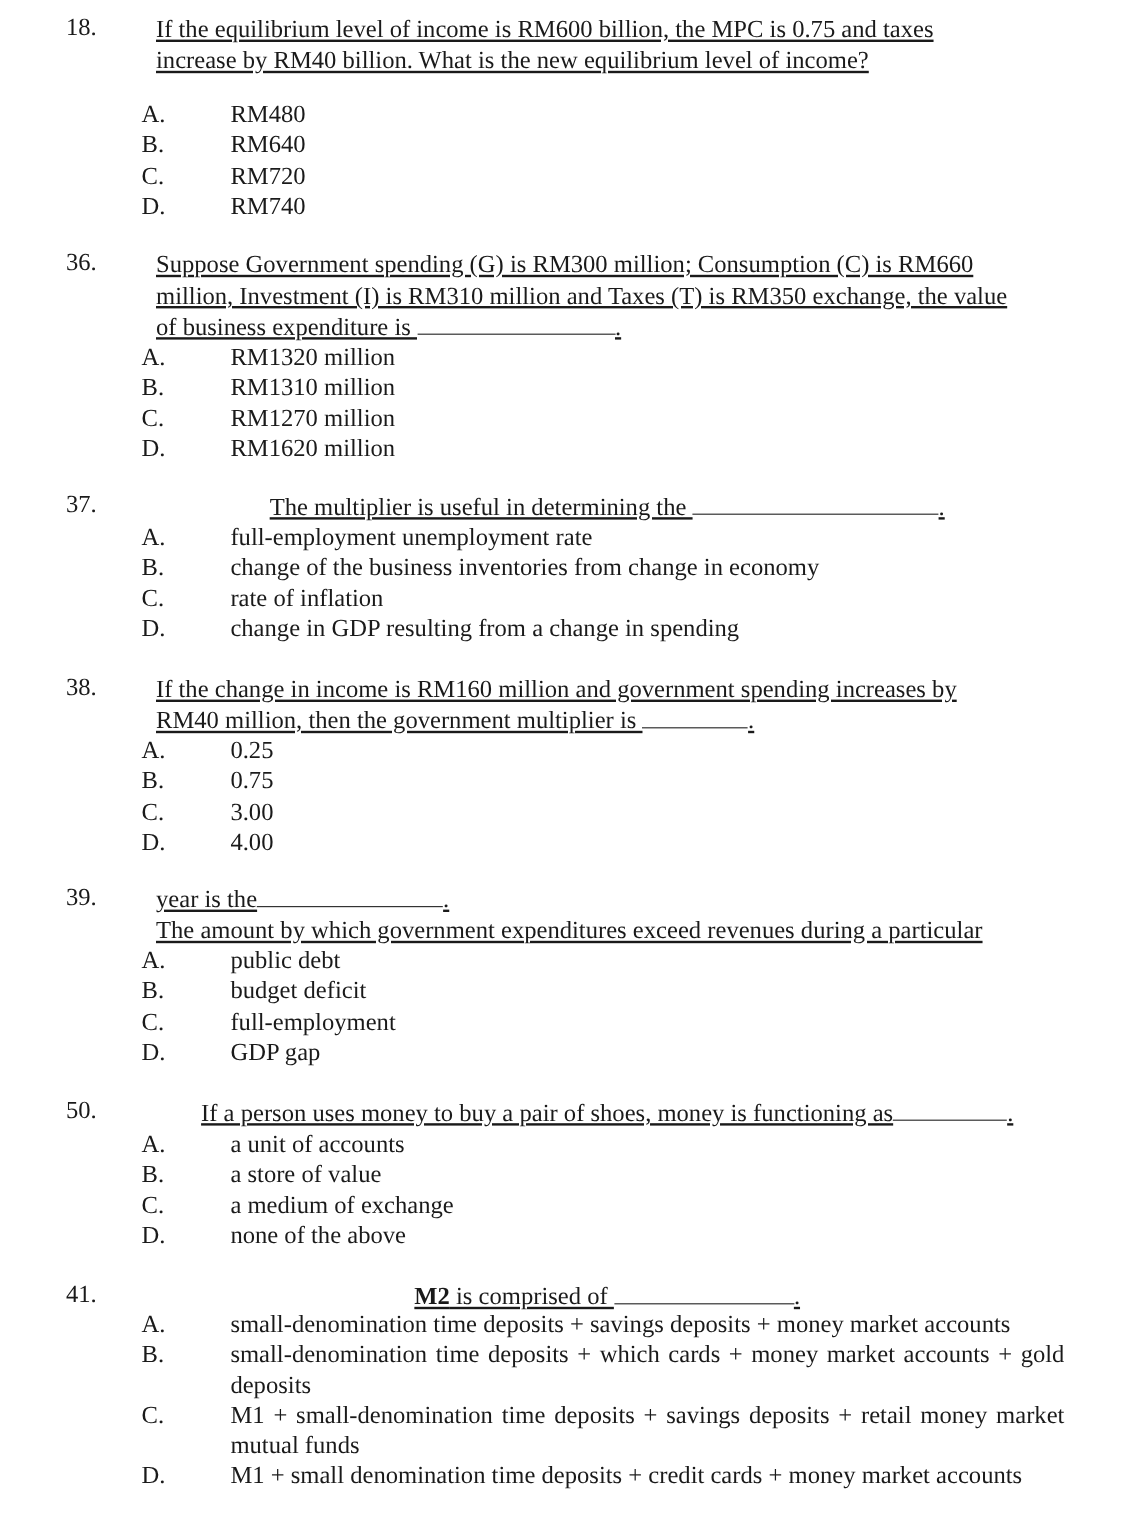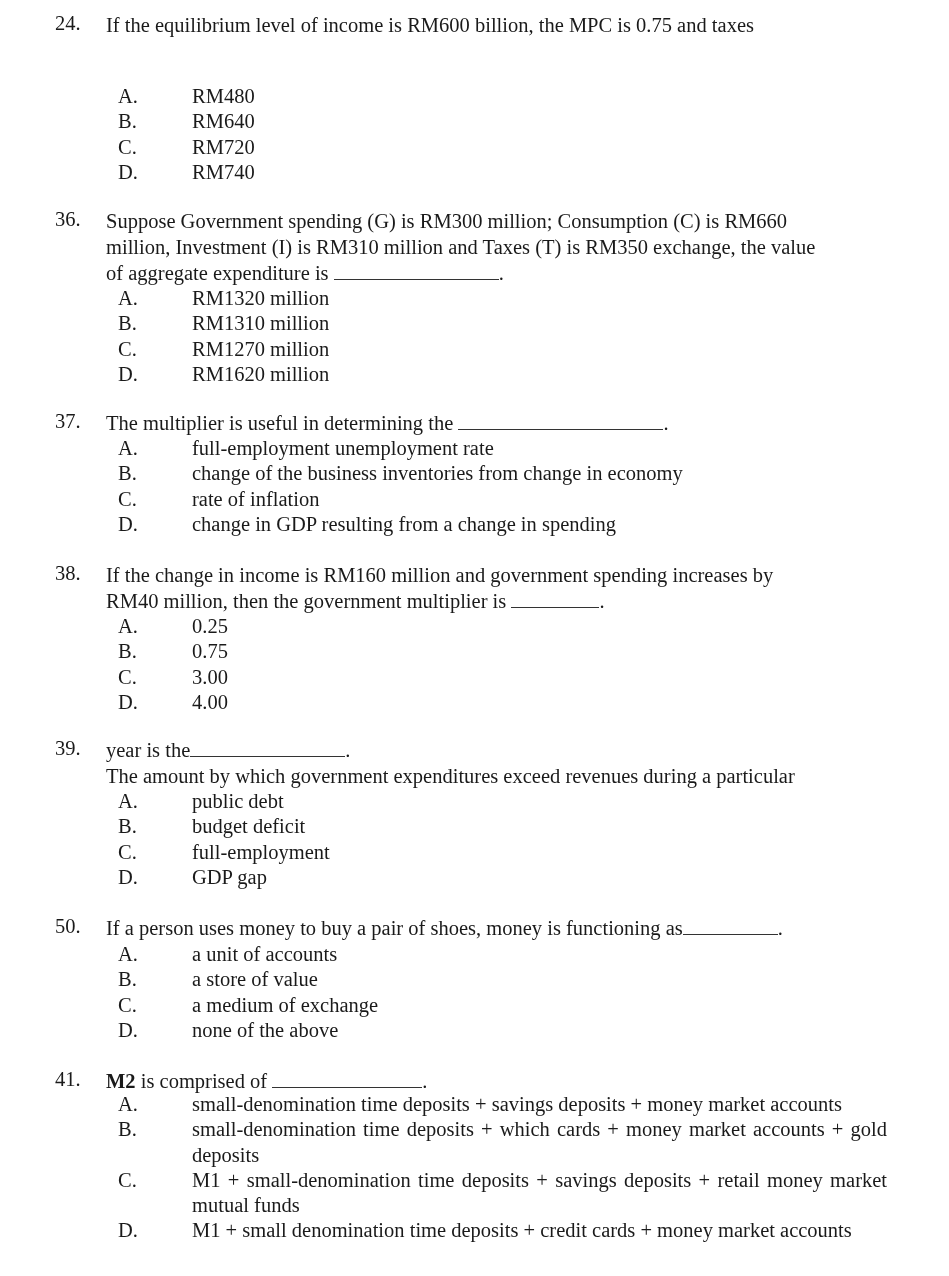--- a/index.html
+++ b/index.html
@@ -3,36 +3,37 @@
 <meta charset="utf-8">
 <style>
   html, body { margin: 0; padding: 0; background: #ffffff; }
   body {
     width: 949px; height: 1276px; position: relative; overflow: hidden;
     font-family: "Liberation Serif", "DejaVu Serif", serif;
     color: #1a1a1a; font-size: 20.5px;
   }
   .q { position: absolute; left: 0; width: 949px; }
   .qnum { position: absolute; left: 55px; top: 0; width: 50px; }
-  .stem { position: absolute; left: 106px; width: 752px; line-height: 26px; text-align: justify; }
-  .stem.one { text-align: left; }
+  .stem { position: absolute; left: 130px; width: 752px; line-height: 26px; text-align: justify; text-decoration: underline; }
+  .stem.one { text-align: center; }
   .blank { display: inline-block; border-bottom: 1px solid #333; height: 18px; vertical-align: baseline; }
   .opts { position: absolute; left: 118px; width: 760px; }
   .opt { position: relative; line-height: 25.3px; }
   .opt .letter { position: absolute; left: 0; top: 0; width: 50px; }
   .opt .text { display: block; margin-left: 74px; text-align: justify; width: 695px; }
   .bold { font-weight: bold; }
 </style>
 </head>
 <body>
 
 <div class="q" style="top:12px">
-  <span class="qnum">24.</span>
+  <span class="qnum">18.</span>
   <div class="stem" style="top:0">
     <div>If the equilibrium level of income is RM600 billion, the MPC is 0.75 and taxes</div>
+    <div>increase by RM40 billion.  What is the new equilibrium level of income?</div>
   </div>
   <div class="opts" style="top:72px">
     <div class="opt">
         <span class="letter">A.</span>
         <span class="text">RM480</span>
       </div>
     <div class="opt">
         <span class="letter">B.</span>
         <span class="text">RM640</span>
       </div>
@@ -45,21 +46,21 @@
         <span class="text">RM740</span>
       </div>
   </div>
 </div>
 
 <div class="q" style="top:208px">
   <span class="qnum">36.</span>
   <div class="stem" style="top:0">
     <div>Suppose Government spending (G) is RM300 million; Consumption (C) is  RM660</div>
     <div>million, Investment (I) is RM310 million and Taxes (T) is RM350 exchange, the value</div>
-    <div class="stem-last-line"><span>of aggregate expenditure is </span><span class="blank" style="width:165px"></span><span>.</span></div>
+    <div class="stem-last-line"><span>of business expenditure is </span><span class="blank" style="width:165px"></span><span>.</span></div>
   </div>
   <div class="opts" style="top:78px">
     <div class="opt">
         <span class="letter">A.</span>
         <span class="text">RM1320 million</span>
       </div>
     <div class="opt">
         <span class="letter">B.</span>
         <span class="text">RM1310 million</span>
       </div>

